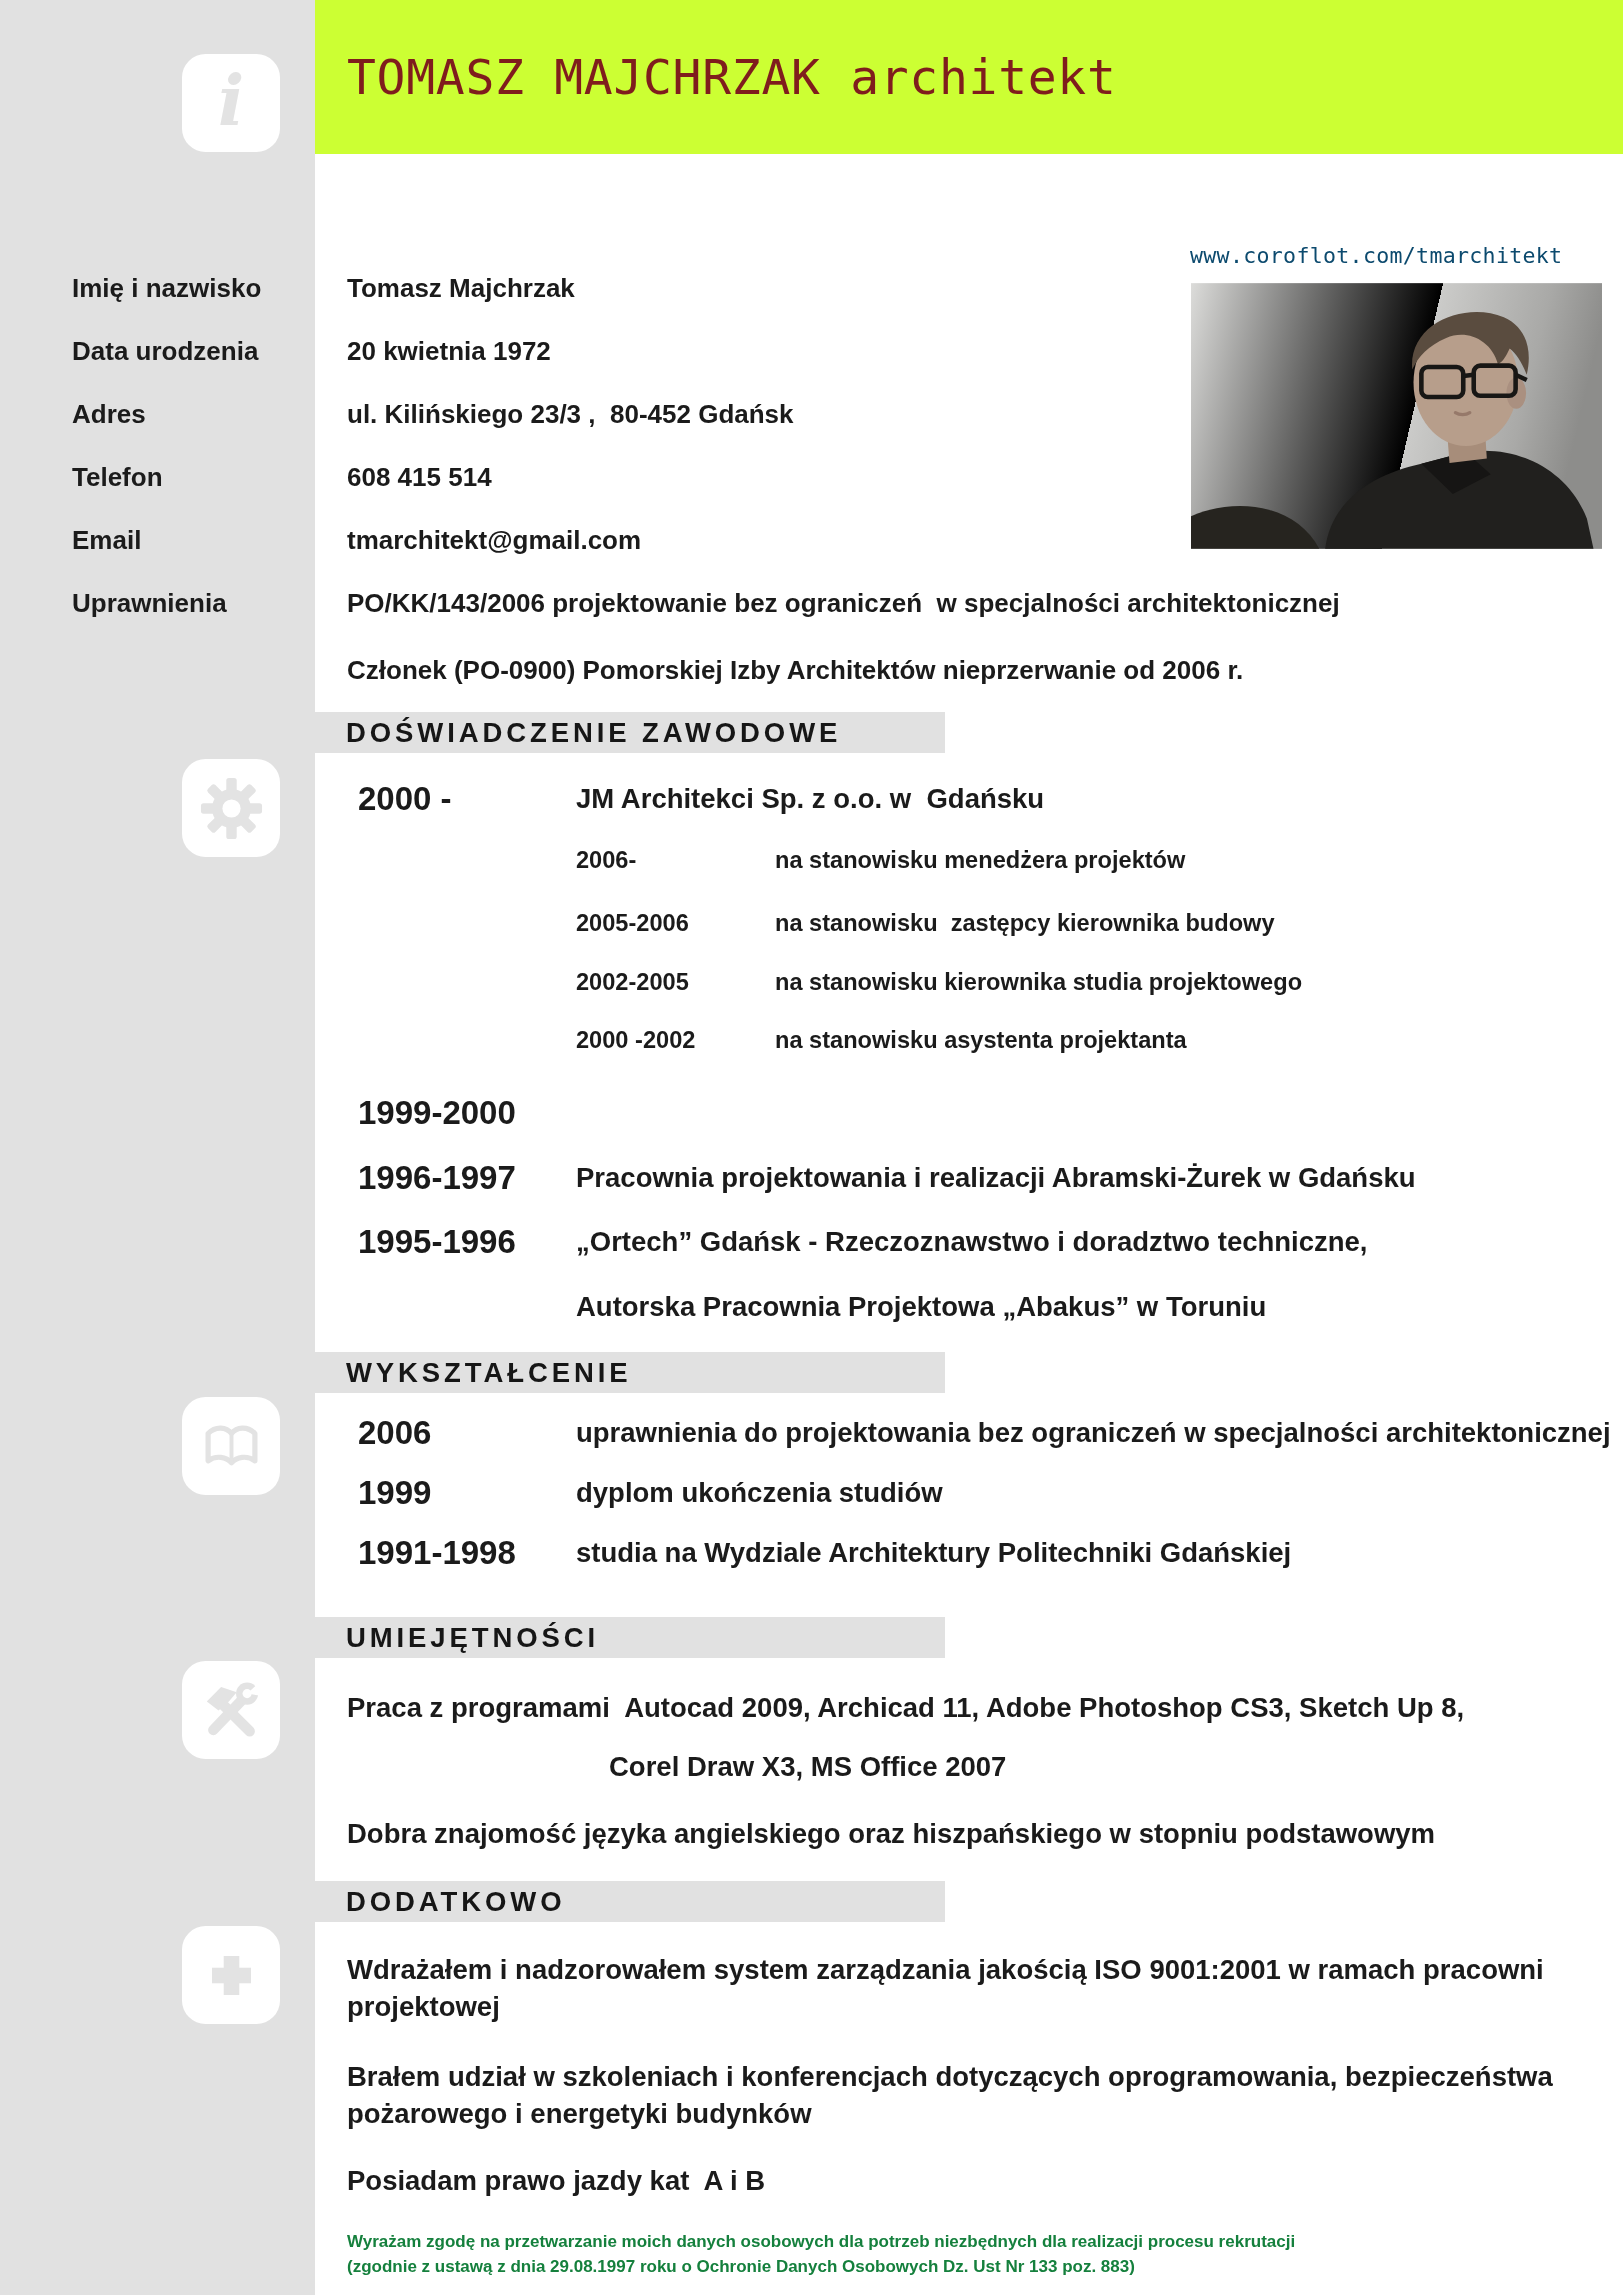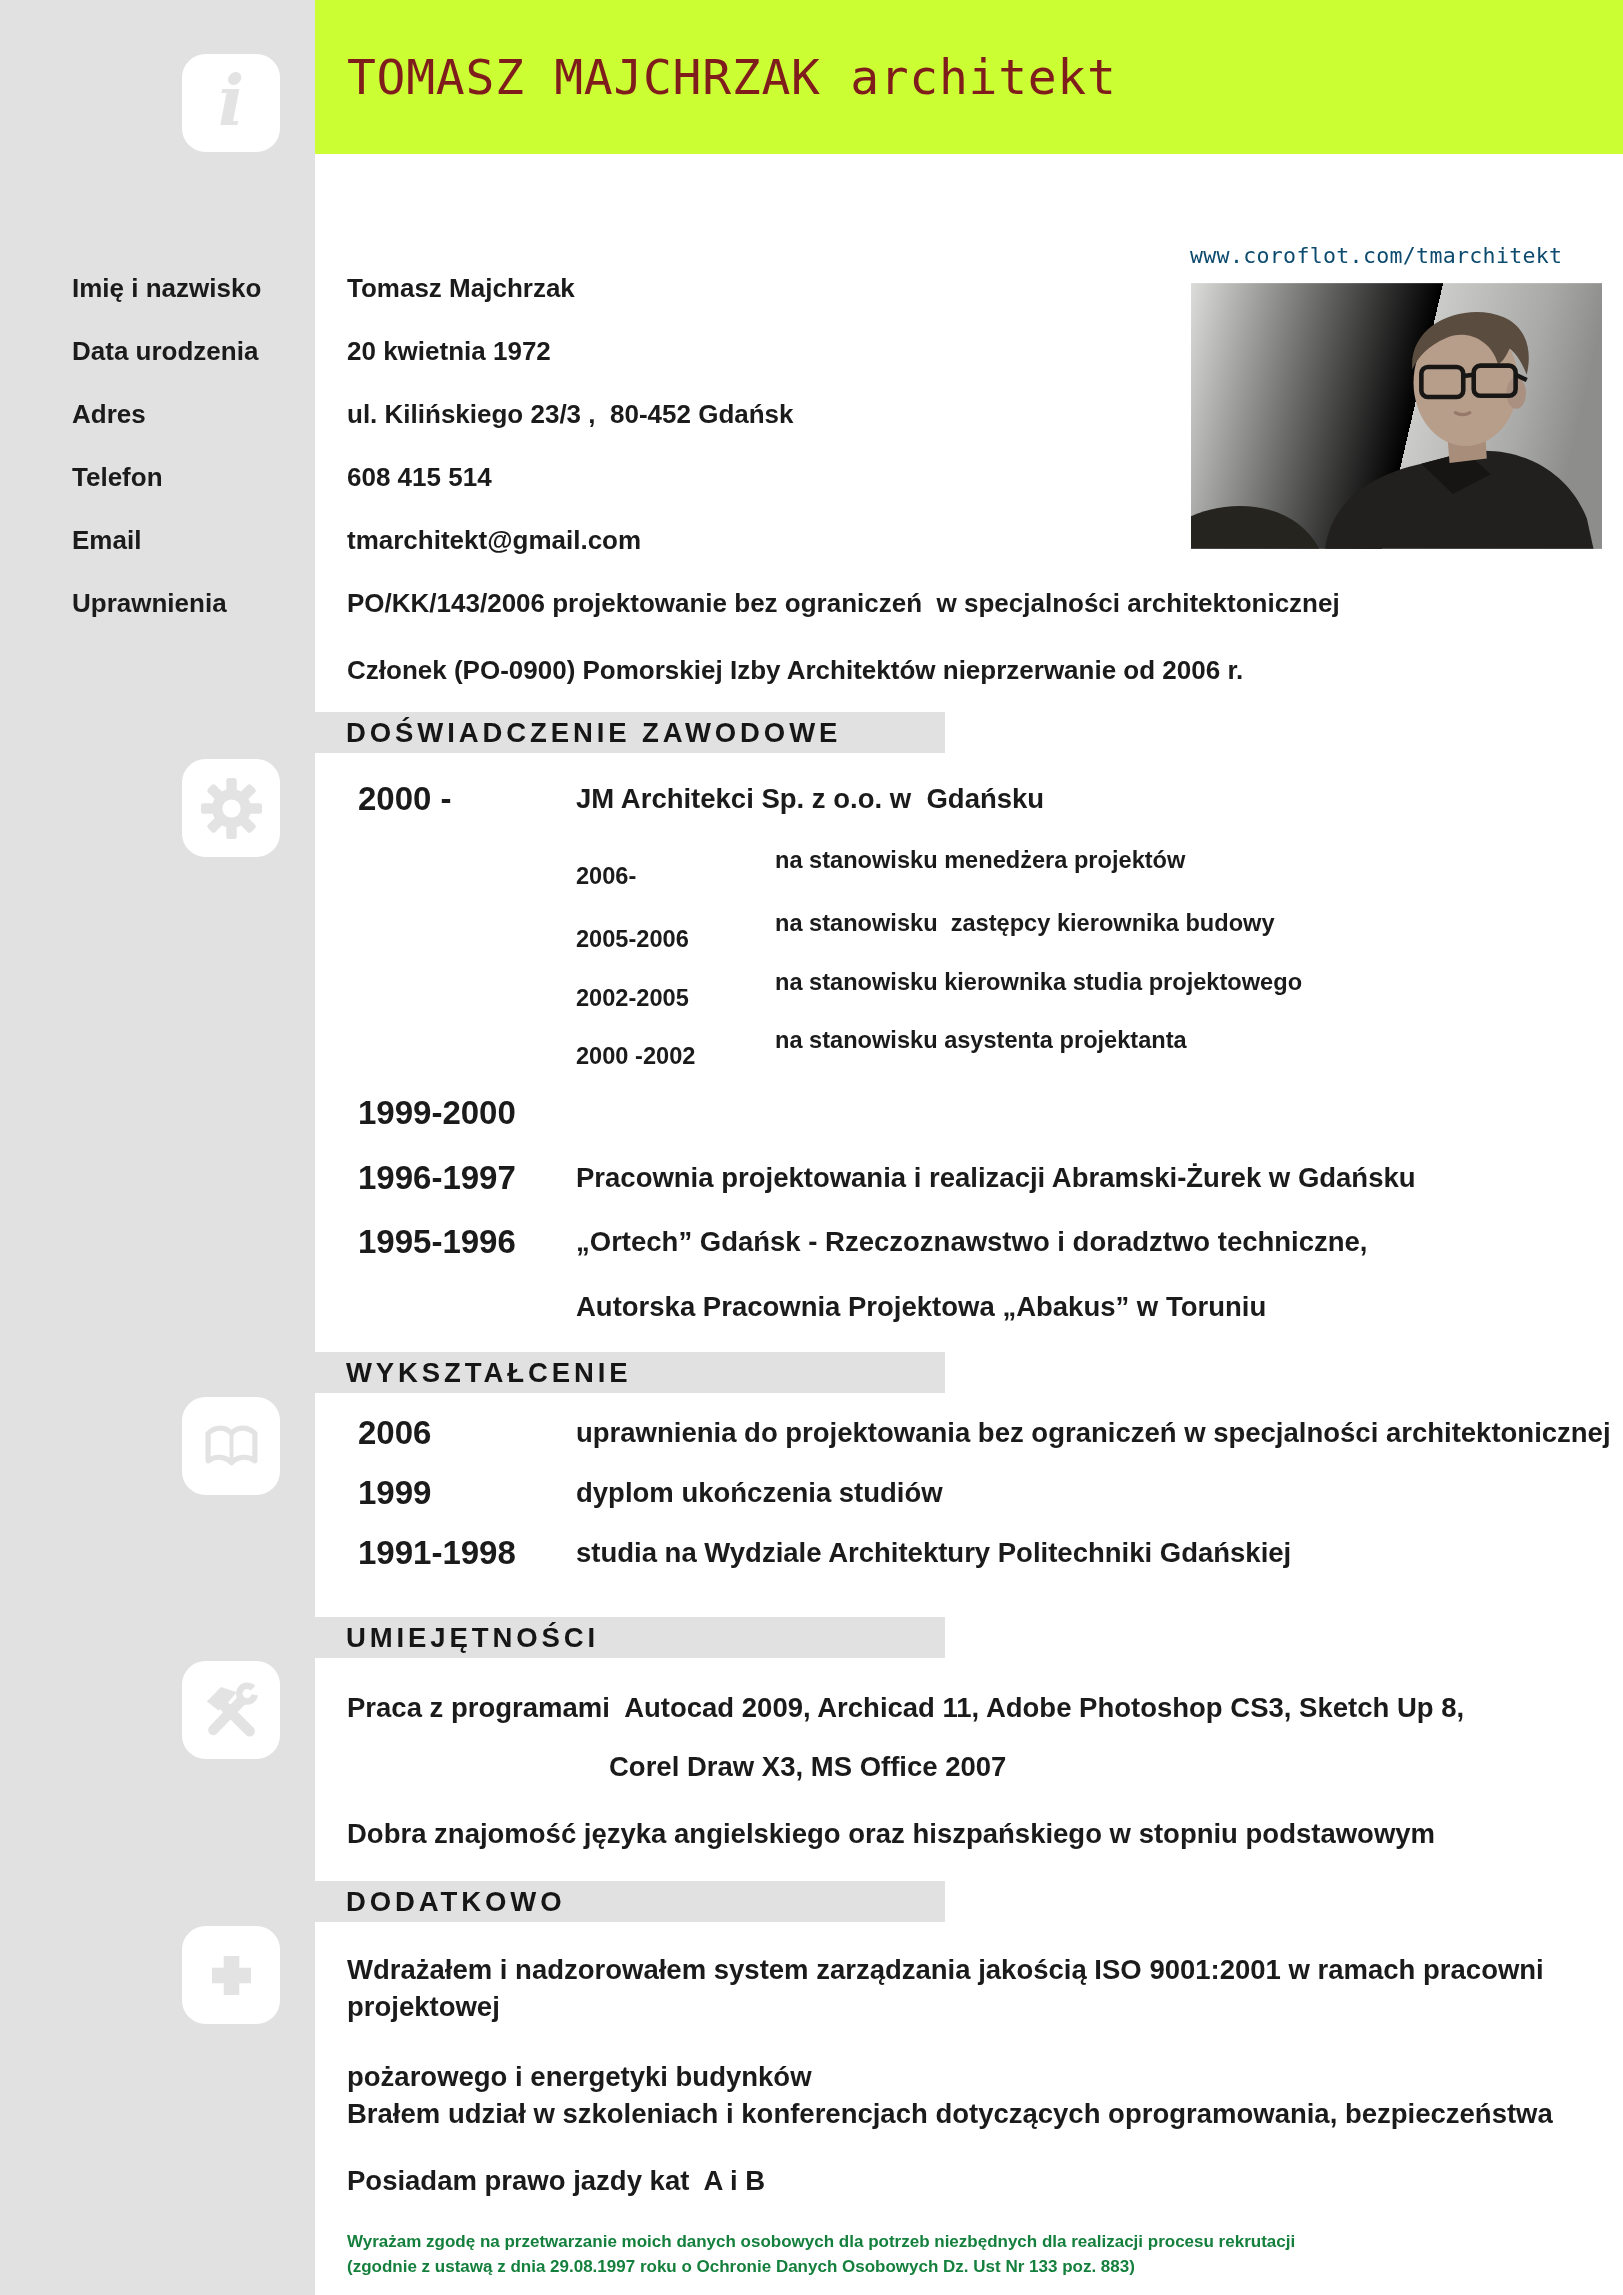--- a/index.html
+++ b/index.html
@@ -26,21 +26,21 @@
   }
   .info-glyph{
     font-family:"DejaVu Serif",serif;font-style:italic;font-weight:bold;
     font-size:69px;color:#e3e3e3;line-height:1;margin-top:-5.2px;
   }
   .prow,.xrow{position:absolute;left:0;width:1549px;height:41px;}
   .prow .lbl{position:absolute;left:72px;line-height:41px;font-size:26px;font-weight:bold;white-space:pre;}
   .prow .val{position:absolute;left:347px;line-height:41px;font-size:26px;font-weight:bold;white-space:pre;}
   .c1{position:absolute;left:358px;line-height:41px;font-size:33px;font-weight:bold;white-space:pre;}
   .c2{position:absolute;left:576px;line-height:41px;font-size:27.5px;font-weight:bold;white-space:pre;}
-  .c2s{position:absolute;left:576px;line-height:41px;font-size:23.6px;font-weight:bold;white-space:pre;margin-top:16px;}
+  .c2s{position:absolute;left:576px;line-height:41px;font-size:23.6px;font-weight:bold;white-space:pre;}
   .c3s{position:absolute;left:775px;line-height:41px;font-size:23.6px;font-weight:bold;white-space:pre;}
   .secbar{position:absolute;left:315px;width:630px;height:41px;background:#e1e1e1;}
   .secbar span{display:block;margin-left:31px;line-height:41px;font-size:27.5px;font-weight:bold;letter-spacing:3.9px;white-space:pre;color:#161616;}
   .sline{position:absolute;line-height:41px;font-size:27.5px;font-weight:bold;white-space:pre;}
   .para{position:absolute;left:347px;font-size:27.5px;font-weight:bold;line-height:37px;}
   .para div{white-space:pre;}
   .footer{position:absolute;left:347px;top:2229px;font-size:17px;font-weight:bold;color:#15803d;line-height:25px;}
   .footer div{white-space:pre;}
 </style>
 </head>
@@ -222,22 +222,22 @@
   <div class="sline" style="top:1813px;left:347px">Dobra znajomość języka angielskiego oraz hiszpańskiego w stopniu podstawowym</div>
 
   <div class="secbar" style="top:1881px">
     <span>DODATKOWO</span>
   </div>
   <div class="para" style="top:1951px">
     <div>Wdrażałem i nadzorowałem system zarządzania jakością ISO 9001:2001 w ramach pracowni</div>
     <div>projektowej</div>
   </div>
   <div class="para" style="top:2058px">
+    <div>Brałem udział w szkoleniach i konferencjach dotyczących oprogramowania, bezpieczeństwa</div>
     <div>pożarowego i energetyki budynków</div>
-    <div>Brałem udział w szkoleniach i konferencjach dotyczących oprogramowania, bezpieczeństwa</div>
   </div>
   <div class="para" style="top:2162px">
     <div>Posiadam prawo jazdy kat  A i B</div>
   </div>
 
   <div class="footer">
     <div>Wyrażam zgodę na przetwarzanie moich danych osobowych dla potrzeb niezbędnych dla realizacji procesu rekrutacji</div>
     <div>(zgodnie z ustawą z dnia 29.08.1997 roku o Ochronie Danych Osobowych Dz. Ust Nr 133 poz. 883)</div>
   </div>
 

